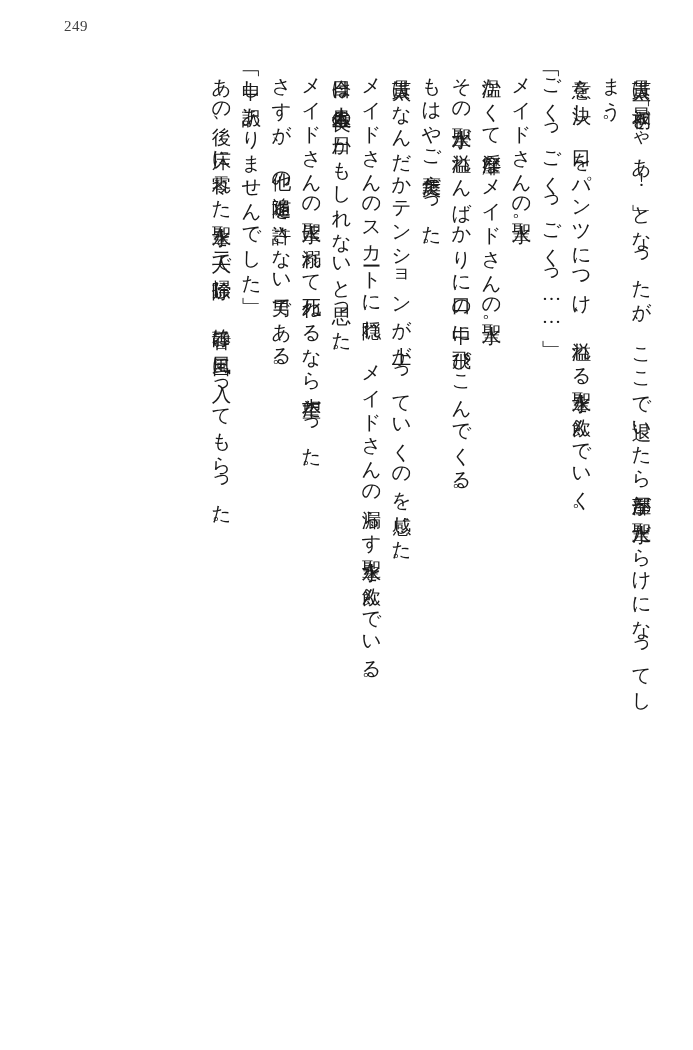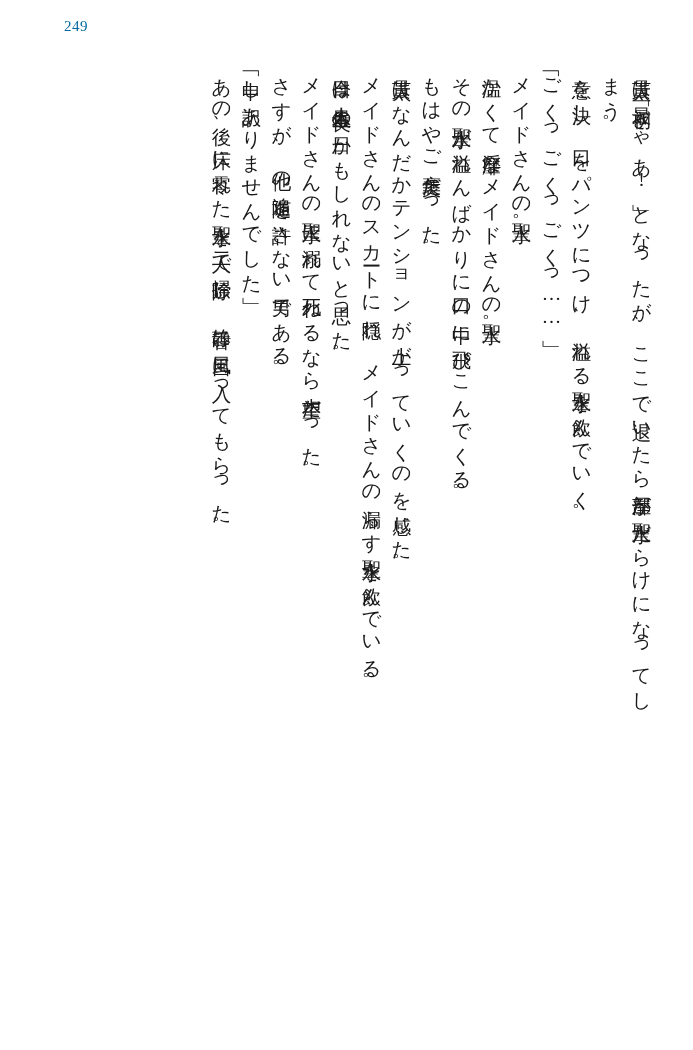--- a/index.html
+++ b/index.html
@@ -20,21 +20,21 @@
     width: 693px;
     height: 1050px;
     box-sizing: border-box;
   }
   .page-number {
     position: absolute;
     top: 18px;
     left: 64px;
     font-size: 15px;
     font-family: "Liberation Serif", "DejaVu Serif", serif;
-    color: #0369a1;
+    color: #404040;
     letter-spacing: 0.5px;
   }
   .text-body {
     position: absolute;
     top: 64px;
     left: 48px;
     right: 42px;
     bottom: 40px;
     display: flex;
     flex-direction: row-reverse;

